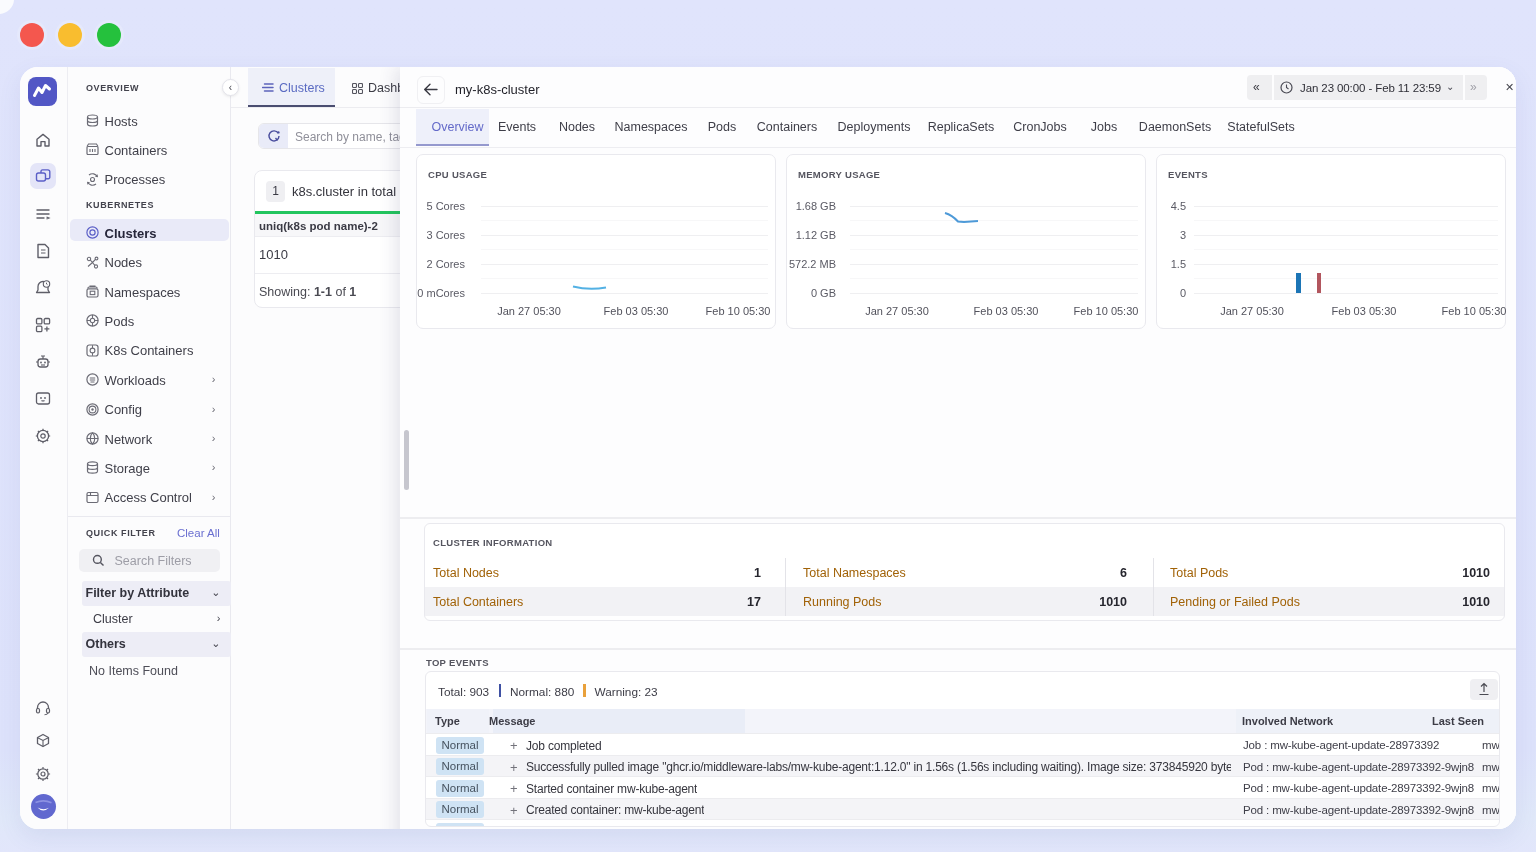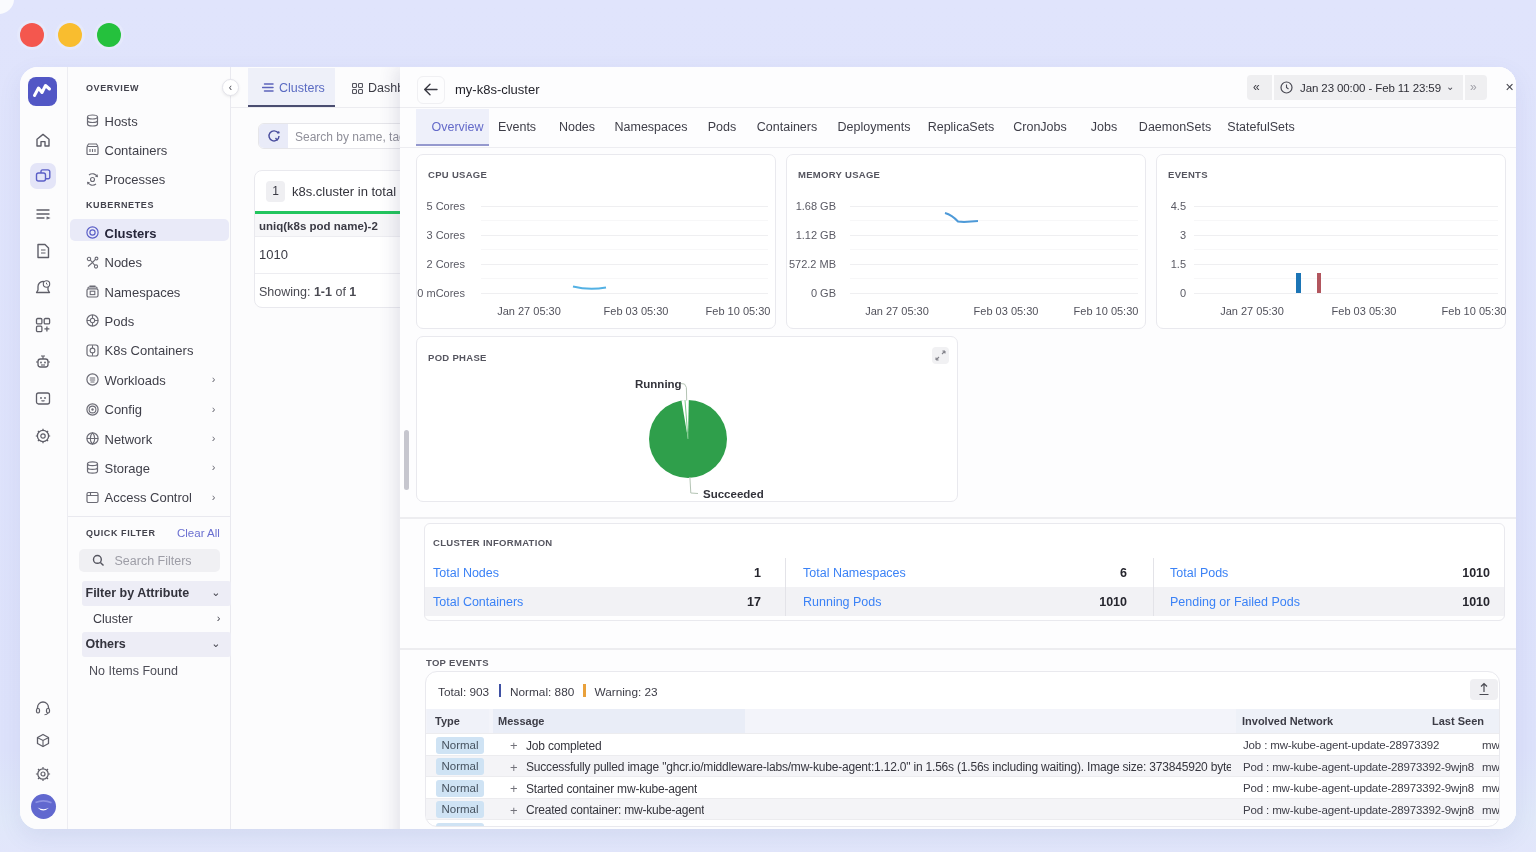--- a/index.html
+++ b/index.html
@@ -30,21 +30,21 @@
 .card { position:absolute; background:#fff; border:1px solid #e9e9ee; border-radius:7px; }
 .ctitle { position:absolute; font-size:9.5px; font-weight:bold; letter-spacing:0.3px; color:#55555f; }
 .ylab { position:absolute; font-size:11px; color:#5a5a64; text-align:right; white-space:nowrap; }
 .xlab { position:absolute; font-size:11px; color:#52525c; transform:translateX(-50%); white-space:nowrap; }
 .grid { position:absolute; height:1px; }
 .g1 { background:#efeff1; }
 .g2 { background:#f7f7f8; }
 
 #ovl { left:380px; top:0; width:1116.5px; height:823px; background:#fdfdfe; box-shadow:-5px 0 16px rgba(50,50,100,0.12); }
 .otab { position:absolute; top:53px; transform:translateX(-50%); font-size:12.5px; color:#3e3e48; white-space:nowrap; }
-.cell-lab { position:absolute; font-size:12.5px; color:#3b82f6; }
+.cell-lab { position:absolute; font-size:12.5px; color:#a16207; }
 .cell-val { position:absolute; font-size:12.5px; font-weight:bold; color:#26262e; text-align:right; }
 .chip { position:absolute; width:48px; height:17px; background:#cfe3f4; border-radius:3px; font-size:11.5px; color:#46525f; text-align:center; line-height:17px; }
 .msg { position:absolute; font-size:12px; letter-spacing:-0.2px; color:#36363e; white-space:nowrap; max-width:705px; overflow:hidden; }
 .inv { position:absolute; font-size:11.5px; letter-spacing:-0.15px; color:#40404a; white-space:nowrap; }
 .plus { position:absolute; font-size:13px; color:#73737b; }
 .rowsep { position:absolute; height:1px; background:#ececef; }
 </style>
 </head>
 <body>
 <div id="corner" class="abs"></div>
@@ -445,37 +445,20 @@
       <div class="grid g1" style="left:37px; top:108.5px; width:304px;"></div>
       <div class="grid g2" style="left:37px; top:123px; width:304px;"></div>
       <div class="grid g1" style="left:37px; top:137.5px; width:304px;"></div>
       <span class="xlab" style="left:95px; top:150px;">Jan 27 05:30</span>
       <span class="xlab" style="left:207px; top:150px;">Feb 03 05:30</span>
       <span class="xlab" style="left:317px; top:150px;">Feb 10 05:30</span>
       <div style="position:absolute; left:139px; top:118px; width:4.5px; height:19.5px; background:#1c75b6;"></div>
       <div style="position:absolute; left:159.5px; top:118px; width:4.5px; height:19.5px; background:#b2565e;"></div>
     </div>
 
-    <div class="card" style="left:16px; top:269px; width:542px; height:166px;">
-      <span class="ctitle" style="left:11px; top:15px;">POD PHASE</span>
-      <div style="position:absolute; left:515px; top:10px; width:17px; height:17px; background:#f1f1f3; border-radius:4px;">
-        <svg width="17" height="17" viewBox="0 0 17 17">
-            <path d="M10 7 L13 4 M13 4 H10.4 M13 4 V6.6 M7 10 L4 13 M4 13 H6.6 M4 13 V10.4" stroke="#84848c" stroke-width="1.1" fill="none"></path>
-          </svg>
-      </div>
-      <svg width="542" height="166" style="position:absolute; left:0; top:0;">
-        <circle cx="271" cy="102" r="39" fill="#2f9f4b"></circle>
-        <path d="M271 102 L264.5 63.5 A39.5 39.5 0 0 1 271.8 62.6 Z" fill="#fff"></path>
-        <path d="M271 102 L268 63.1" stroke="#7cc98a" stroke-width="1"></path>
-        <path d="M263.5 46.5 L267.5 47 L269.4 50.5 L269.7 63.5" fill="none" stroke="#b4c4b4" stroke-width="1"></path>
-        <path d="M272.9 140 L273.8 156 L281 156.5" fill="none" stroke="#b4c4b4" stroke-width="1"></path>
-        <text x="218" y="51" font-size="11.5" font-weight="bold" fill="#33333b" font-family="Liberation Sans, sans-serif">Running</text>
-        <text x="286" y="161" font-size="11.5" font-weight="bold" fill="#33333b" font-family="Liberation Sans, sans-serif">Succeeded</text>
-      </svg>
-    </div>
 
 
     <div style="position:absolute; left:0; top:450px; width:100%; height:1.5px; background:#ededf0;"></div>
 
     <div class="card" style="left:24px; top:456px; width:1081px; height:98px; border-radius:6px;">
       <span class="ctitle" style="left:8px; top:13px;">CLUSTER INFORMATION</span>
       <div style="position:absolute; left:0; top:63px; width:100%; height:29px; background:#f2f2f5;"></div>
       <div style="position:absolute; left:360px; top:34px; width:1px; height:58px; background:#e3e3e8;"></div>
       <div style="position:absolute; left:728px; top:34px; width:1px; height:58px; background:#e3e3e8;"></div>
       <span class="cell-lab" style="left:8px; top:42px;">Total Nodes</span>
@@ -488,38 +471,38 @@
       <span class="cell-val" style="left:236px; top:71px; width:100px;">17</span>
       <span class="cell-lab" style="left:378px; top:71px;">Running Pods</span>
       <span class="cell-val" style="left:602px; top:71px; width:100px;">1010</span>
       <span class="cell-lab" style="left:745px; top:71px;">Pending or Failed Pods</span>
       <span class="cell-val" style="left:965px; top:71px; width:100px;">1010</span>
     </div>
 
     <div style="position:absolute; left:0; top:581px; width:100%; height:1.5px; background:#ededf0;"></div>
     <span class="ctitle" style="left:26px; top:590px;">TOP EVENTS</span>
 
-    <div class="card" style="left:25px; top:604px; width:1075px; height:156px; border-radius:12px; overflow:hidden;">
+    <div class="card" style="left:25px; top:604px; width:1075px; height:156px; border-radius:6px; overflow:hidden;">
       <span style="position:absolute; left:12px; top:13px; font-size:11.8px; color:#3d3d47;">Total: 903</span>
       <div style="position:absolute; left:72.5px; top:12px; width:2.5px; height:13px; background:#3f51a3;"></div>
       <span style="position:absolute; left:84px; top:13px; font-size:11.8px; color:#3d3d47;">Normal: 880</span>
       <div style="position:absolute; left:157px; top:12px; width:2.5px; height:13px; background:#e9a13b;"></div>
       <span style="position:absolute; left:168.5px; top:13px; font-size:11.8px; color:#3d3d47;">Warning: 23</span>
       <div style="position:absolute; left:1044px; top:7px; width:28px; height:21px; background:#efeff2; border-radius:4px;">
         <svg width="28" height="21" viewBox="0 0 28 21">
             <path d="M14 13 V5 M11 7.5 L14 4.5 L17 7.5 M9.5 15.5 H18.5" stroke="#4a4a52" stroke-width="1.2" fill="none"></path>
           </svg>
       </div>
 
       <div style="position:absolute; left:0; top:37px; width:100%; height:24px; background:#f3f4fa;"></div>
       <div style="position:absolute; left:1px; top:37px; width:62px; height:24px; background:#f0f2f9;"></div>
       <div style="position:absolute; left:67px; top:37px; width:252px; height:24px; background:#e9edf7;"></div>
       <div style="position:absolute; left:810px; top:37px; width:264px; height:24px; background:#eef1f8;"></div>
       <span style="position:absolute; left:9px; top:43px; font-size:11px; font-weight:bold; color:#3c3c46;">Type</span>
-      <span style="position:absolute; left:72px; top:43px; font-size:11px; font-weight:bold; color:#3c3c46;">Message</span>
+      <span style="position:absolute; left:63px; top:43px; font-size:11px; font-weight:bold; color:#3c3c46;">Message</span>
       <span style="position:absolute; left:816px; top:43px; font-size:11px; font-weight:bold; color:#3c3c46;">Involved Network</span>
       <span style="position:absolute; left:1006px; top:43px; font-size:11px; font-weight:bold; color:#3c3c46;">Last Seen</span>
 
       <div style="position:absolute; left:0; top:82.5px; width:100%; height:21.5px; background:#f4f4f7;"></div>
       <div style="position:absolute; left:0; top:125.5px; width:100%; height:21.5px; background:#f4f4f7;"></div>
       <div class="rowsep" style="left:0; top:61px; width:100%;"></div>
       <div class="rowsep" style="left:0; top:82.5px; width:100%;"></div>
       <div class="rowsep" style="left:0; top:104px; width:100%;"></div>
       <div class="rowsep" style="left:0; top:125.5px; width:100%;"></div>
       <div class="rowsep" style="left:0; top:147px; width:100%;"></div>

